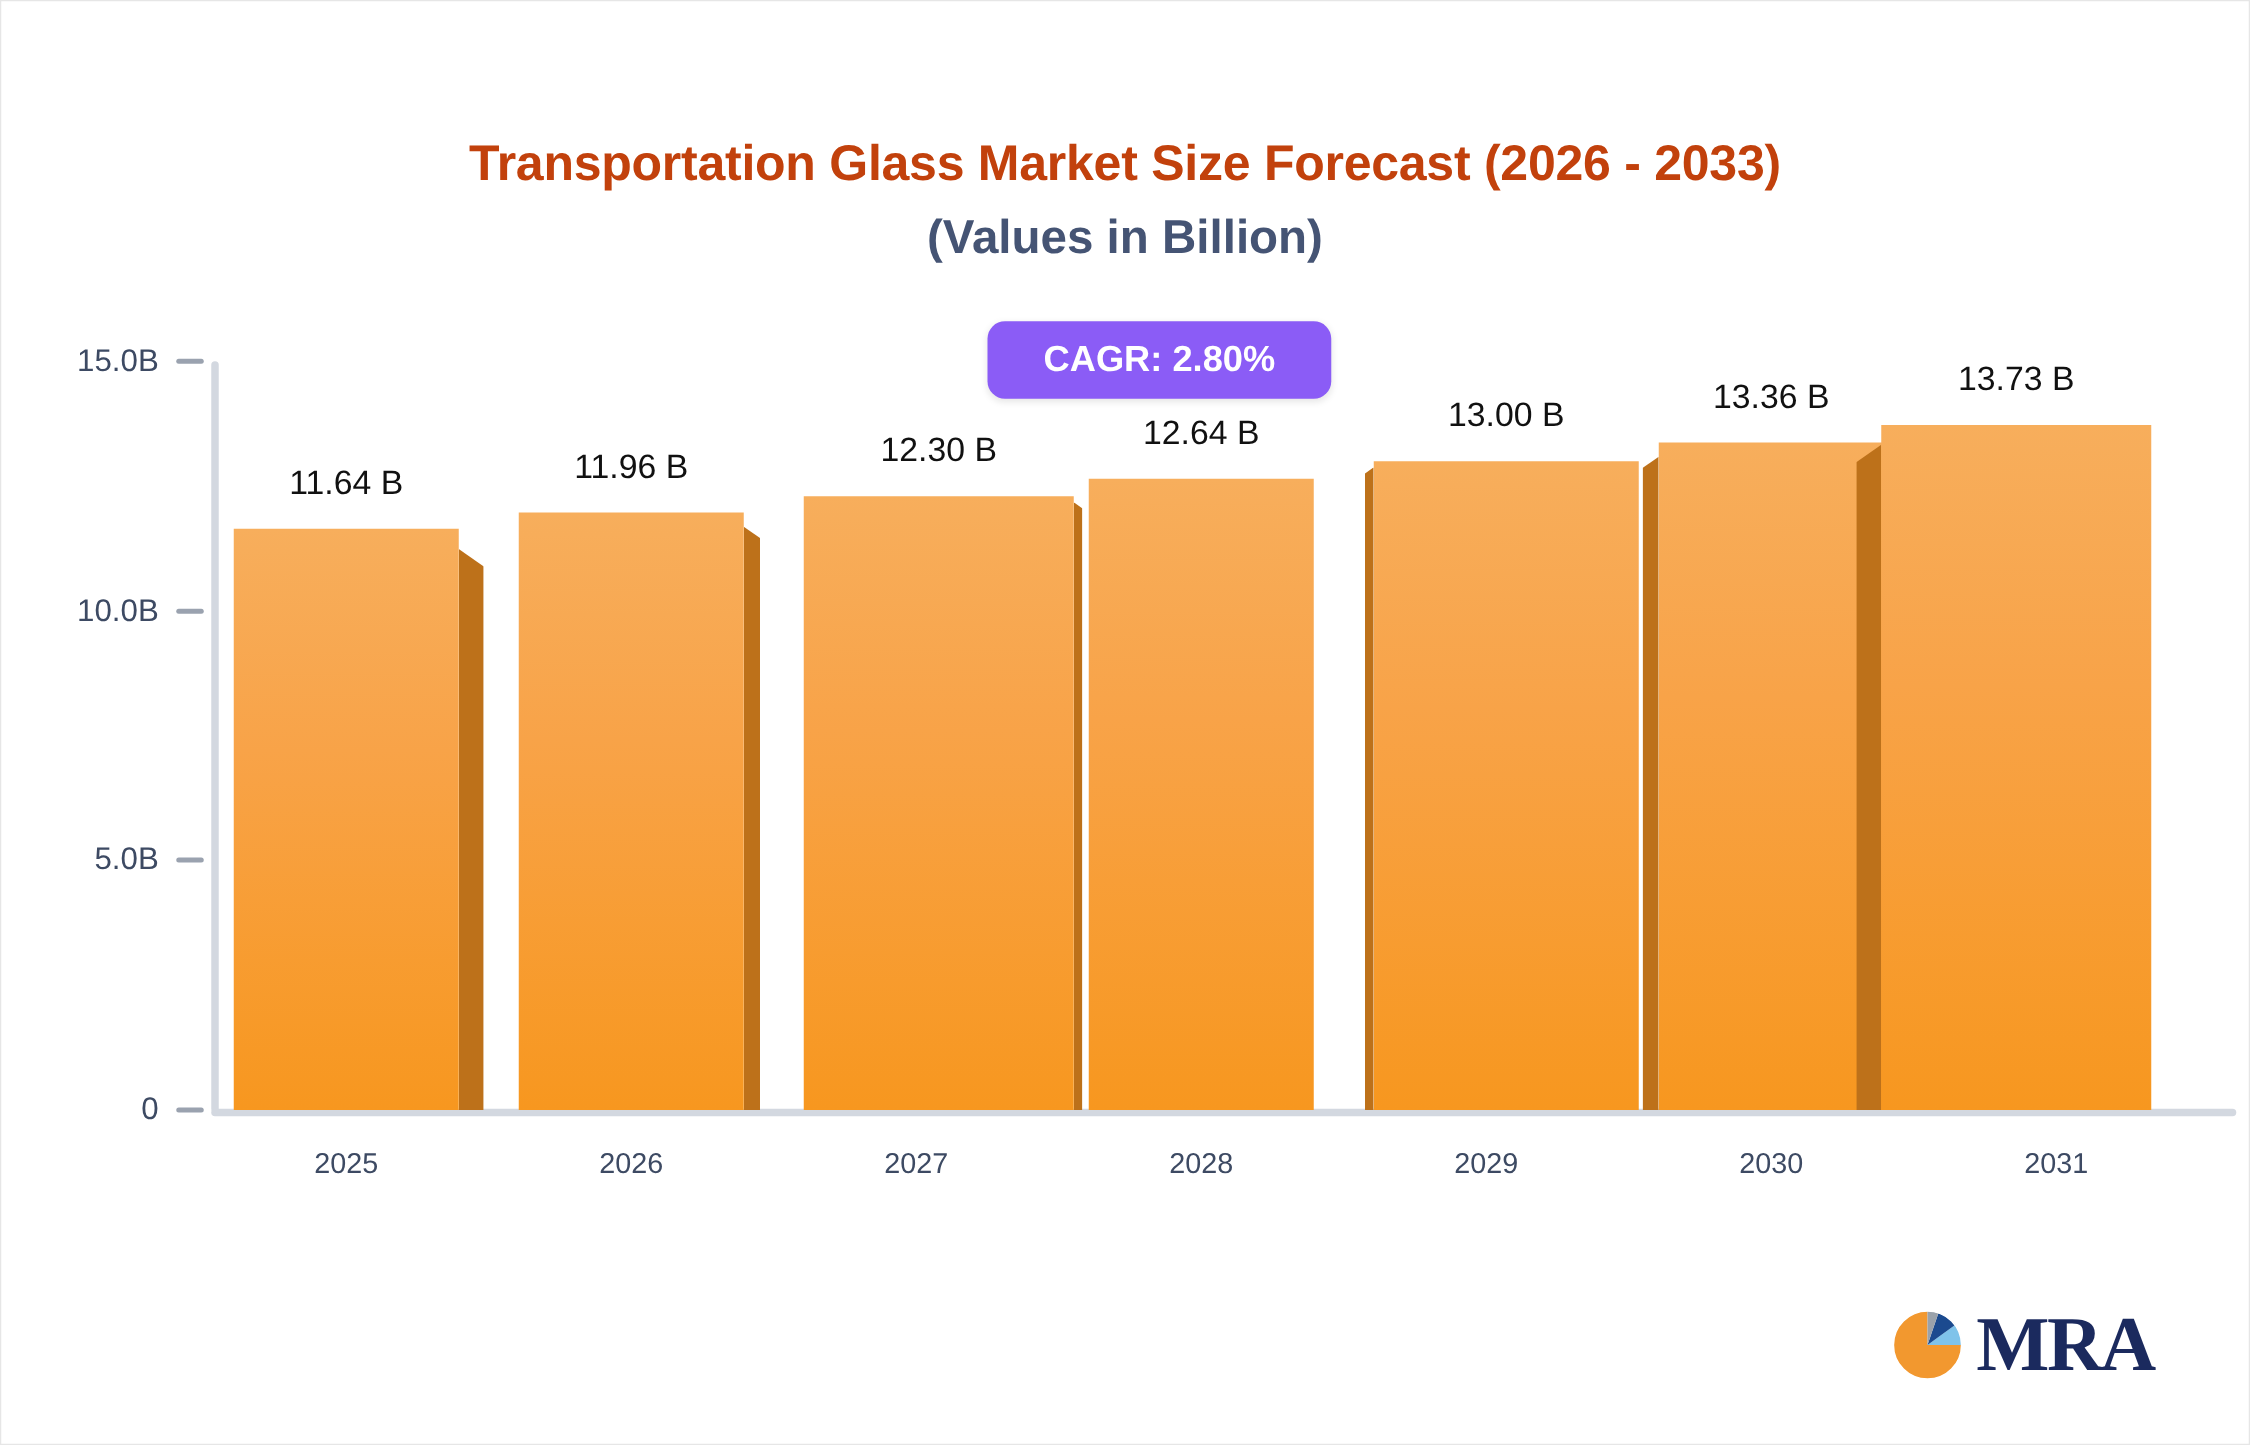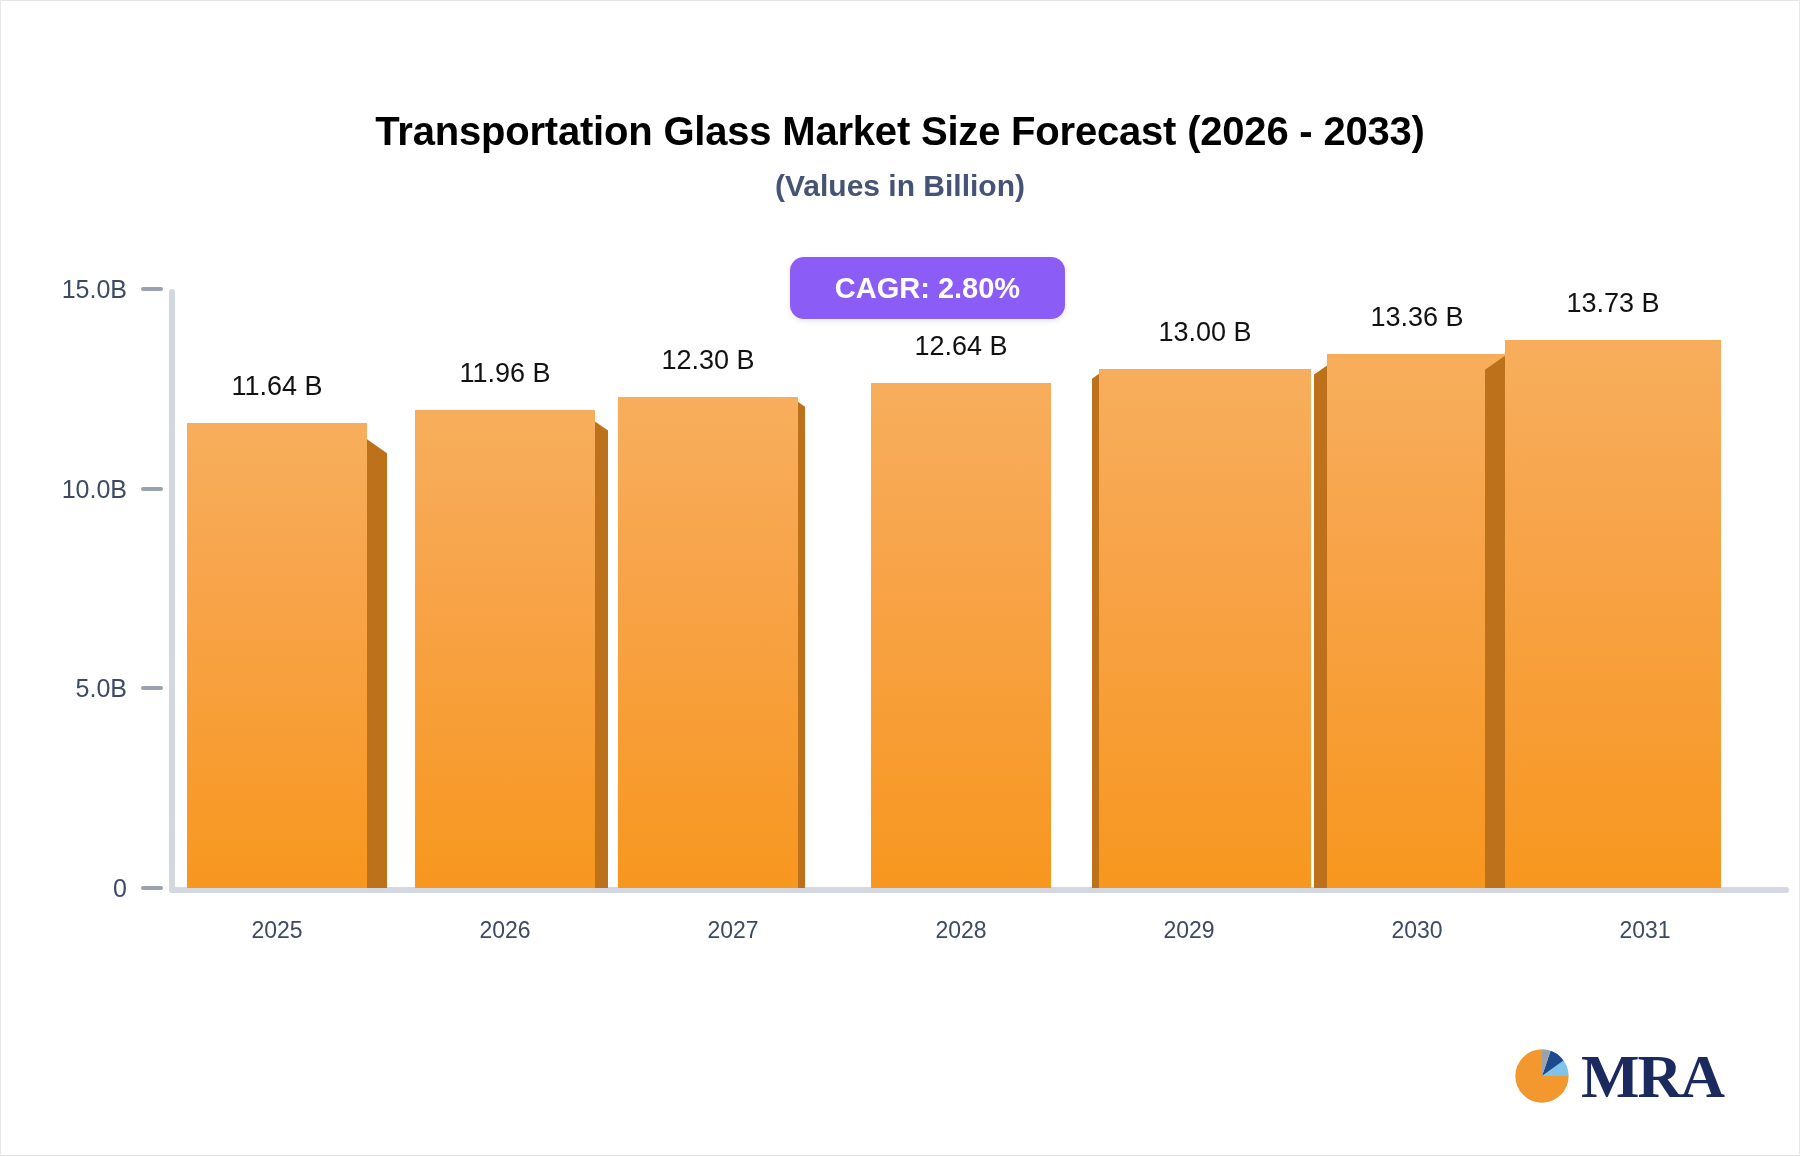--- a/index.html
+++ b/index.html
@@ -21,31 +21,31 @@
   }
 
   
   #chart-title {
     position: absolute;
     left: 0; right: 0;
     top: 108px;
     text-align: center;
     font-size: 40px;
     font-weight: 700;
-    color: #000000;
+    color: #c2410c;
     letter-spacing: -0.2px;
     white-space: nowrap;
   }
 
   #chart-subtitle {
     position: absolute;
     left: 0; right: 0;
     top: 168px;
     text-align: center;
-    font-size: 30px;
+    font-size: 38px;
     font-weight: 700;
     color: #455474;
     white-space: nowrap;
   }
 
   
   #cagr-badge {
     position: absolute;
     left: 789px;
     top: 256px;
@@ -204,21 +204,21 @@
         <div class="bar-group" style="left: 150px; top: 370.176px; width: 180px; height: 516.824px;">
           <div class="bar-label" style="top: 0px;">11.64 B</div>
           <div class="bar-front" style="height: 464.824px;"></div>
           <div class="bar-side right" style="width: 20px; height: 448.824px; clip-path: polygon(0px 0px, 100% 14px, 100% 100%, 0px 100%);"></div>
         </div>
         <div class="bar-group" style="left: 378px; top: 357.397px; width: 180px; height: 529.603px;">
           <div class="bar-label" style="top: 0px;">11.96 B</div>
           <div class="bar-front" style="height: 477.603px;"></div>
           <div class="bar-side right" style="width: 13px; height: 466.603px; clip-path: polygon(0px 0px, 100% 9px, 100% 100%, 0px 100%);"></div>
         </div>
-        <div class="bar-group" style="left: 581px; top: 343.82px; width: 180px; height: 543.18px;">
+        <div class="bar-group" style="left: 606px; top: 343.82px; width: 216px; height: 543.18px;">
           <div class="bar-label" style="top: 0px;">12.30 B</div>
           <div class="bar-front" style="height: 491.18px;"></div>
           <div class="bar-side right" style="width: 7px; height: 486.18px; clip-path: polygon(0px 0px, 100% 5px, 100% 100%, 0px 100%);"></div>
         </div>
         <div class="bar-group" style="left: 834px; top: 330.243px; width: 180px; height: 556.757px;">
           <div class="bar-label" style="top: 0px;">12.64 B</div>
           <div class="bar-front" style="height: 504.757px;"></div>
         </div>
         <div class="bar-group" style="left: 1062px; top: 315.867px; width: 212px; height: 571.133px;">
           <div class="bar-label" style="top: 0px;">13.00 B</div>

